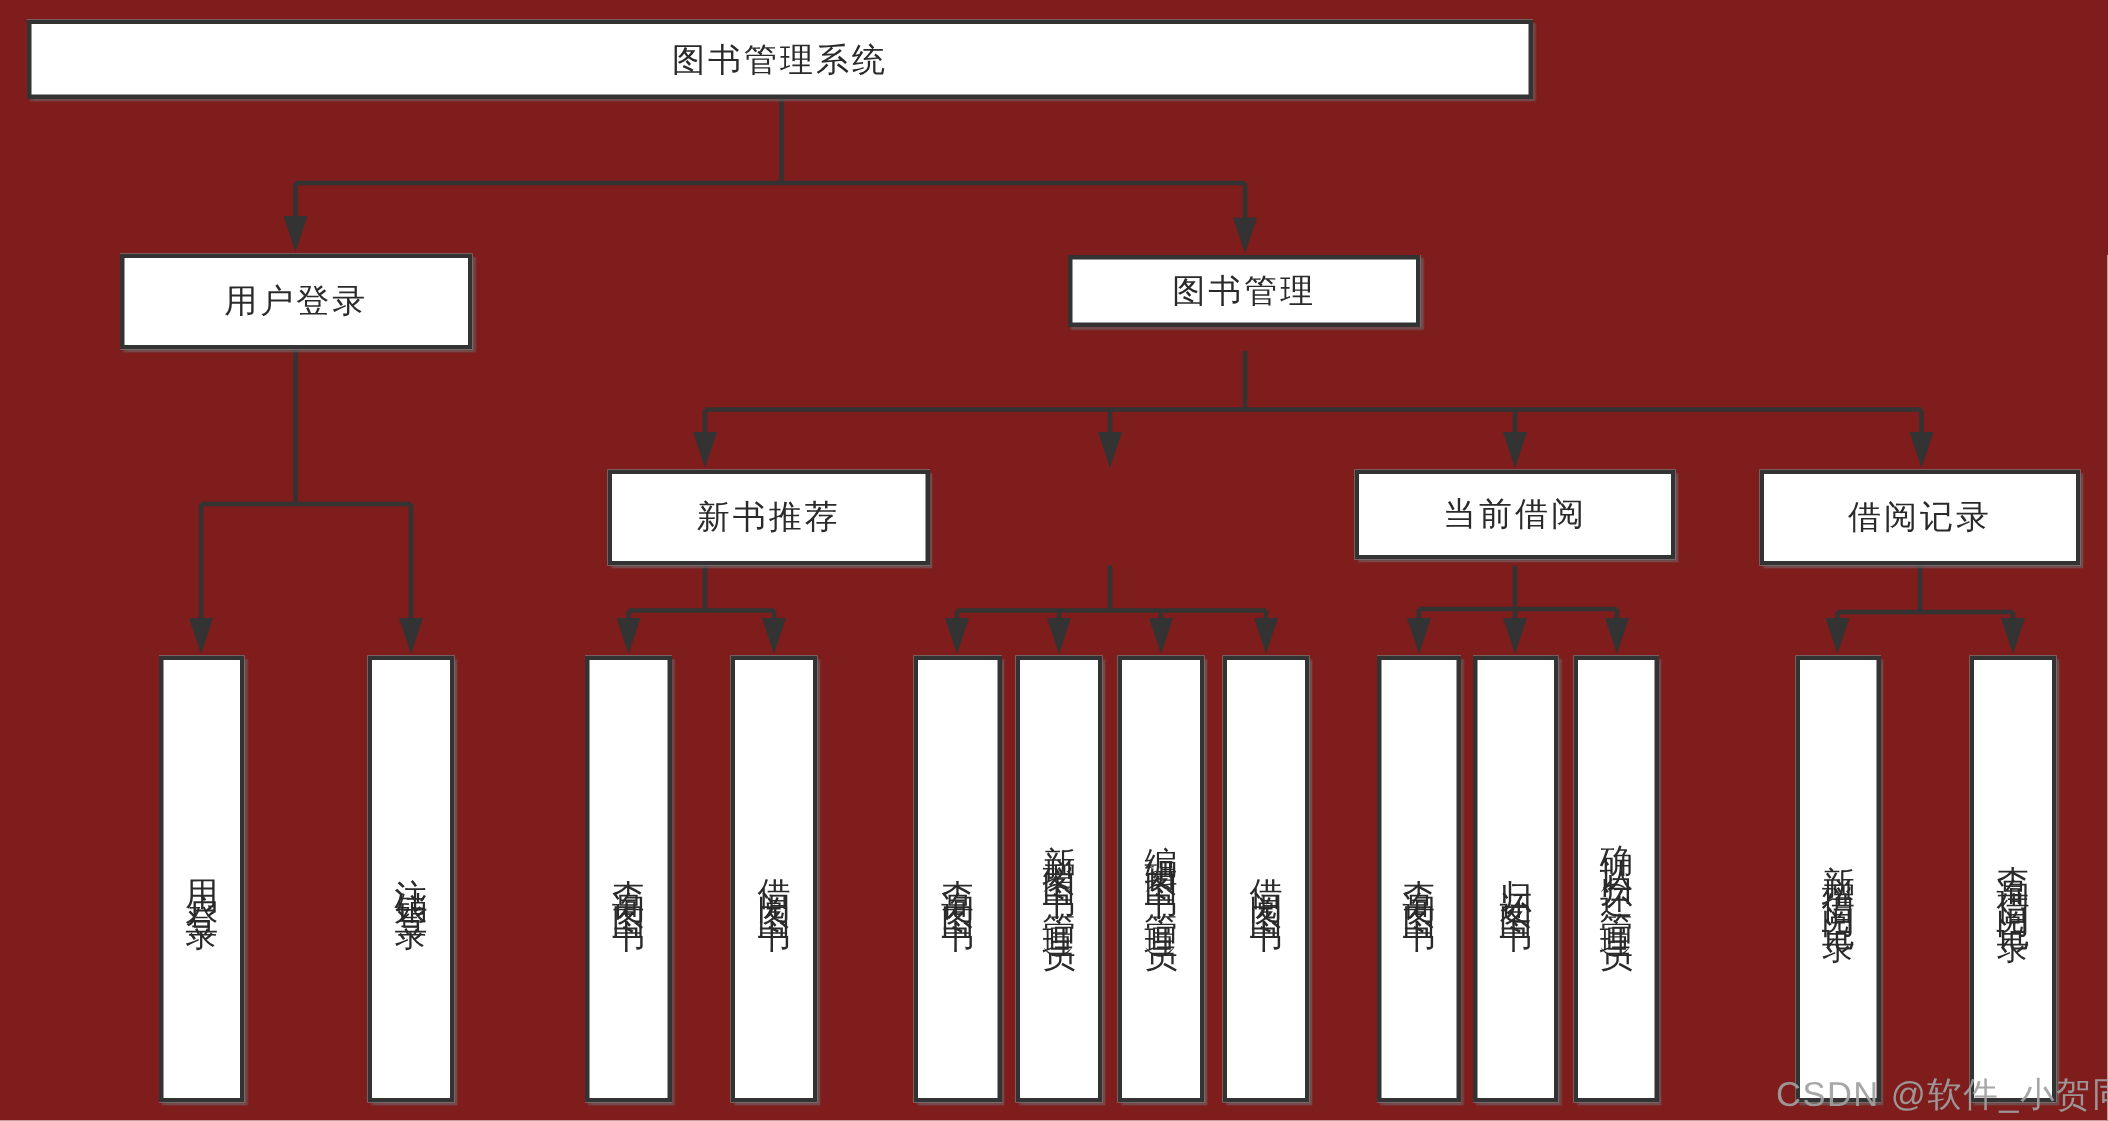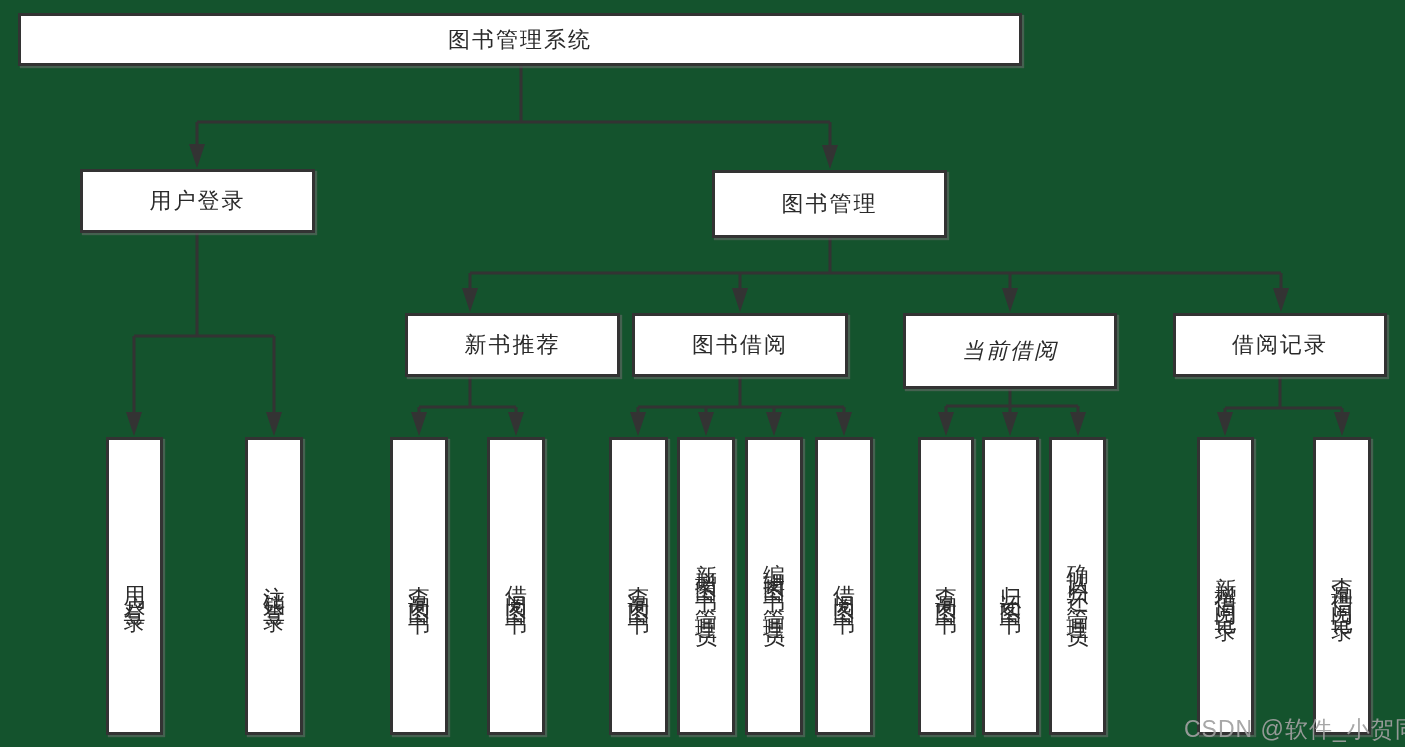--- a/index.html
+++ b/index.html
@@ -1,20 +1,20 @@
 <!DOCTYPE html>
 <html><head>
 <meta charset="utf-8">
 <style>
   html, body { margin: 0; padding: 0; background: #ffffff; }
   .canvas {
     position: relative;
     width: 1405px;
     height: 747px;
-    background: #14532d;
+    background: #7f1d1d;
     font-family: "Liberation Sans", sans-serif;
     overflow: hidden;
   }
   .connectors {
     position: absolute;
     left: 0; top: 0;
     width: 1405px; height: 747px;
     pointer-events: none;
   }
   .node {
@@ -87,25 +87,24 @@
       <polygon points="1002,412 1018,412 1010,436"></polygon>
       <polygon points="1070,412 1086,412 1078,436"></polygon>
       <polygon points="1217,412 1233,412 1225,436"></polygon>
       <polygon points="1334,412 1350,412 1342,436"></polygon>
     </g>
   </svg>
 
   <div class="node hbox" style="left:18px; top:13px; width:1004px; height:53px;">图书管理系统</div>
 
   <div class="node hbox" style="left:80px; top:169px; width:235px; height:64px;">用户登录</div>
-  <div class="node hbox" style="left:712px; top:170px; width:235px; height:68px;">图书管理</div>
+  <div class="node hbox" style="left:712px; top:170px; width:235px; height:48px;">图书管理</div>
 
   <div class="node hbox" style="left:363px; top:313px; width:215px; height:64px;margin-left:42px;">新书推荐</div>
-  <div class="node hbox" style="left:632px; top:313px; width:216px; height:64px;">图书借阅</div>
-  <div class="node hbox" style="left:903px; top:313px; width:214px; height:76px;font-style:italic;">当前借阅</div>
+  <div class="node hbox" style="left:903px; top:313px; width:214px; height:60px;">当前借阅</div>
   <div class="node hbox" style="left:1173px; top:313px; width:214px; height:64px;">借阅记录</div>
 
   <div class="node vbox" style="left:106px; top:437px; width:57px; height:298px;">
     <span class="vtext">用户登录</span>
   </div>
   <div class="node vbox" style="left:245px; top:437px; width:58px; height:298px;">
     <span class="vtext">注销登录</span>
   </div>
 
   <div class="node vbox" style="left:390px; top:437px; width:58px; height:298px;">

